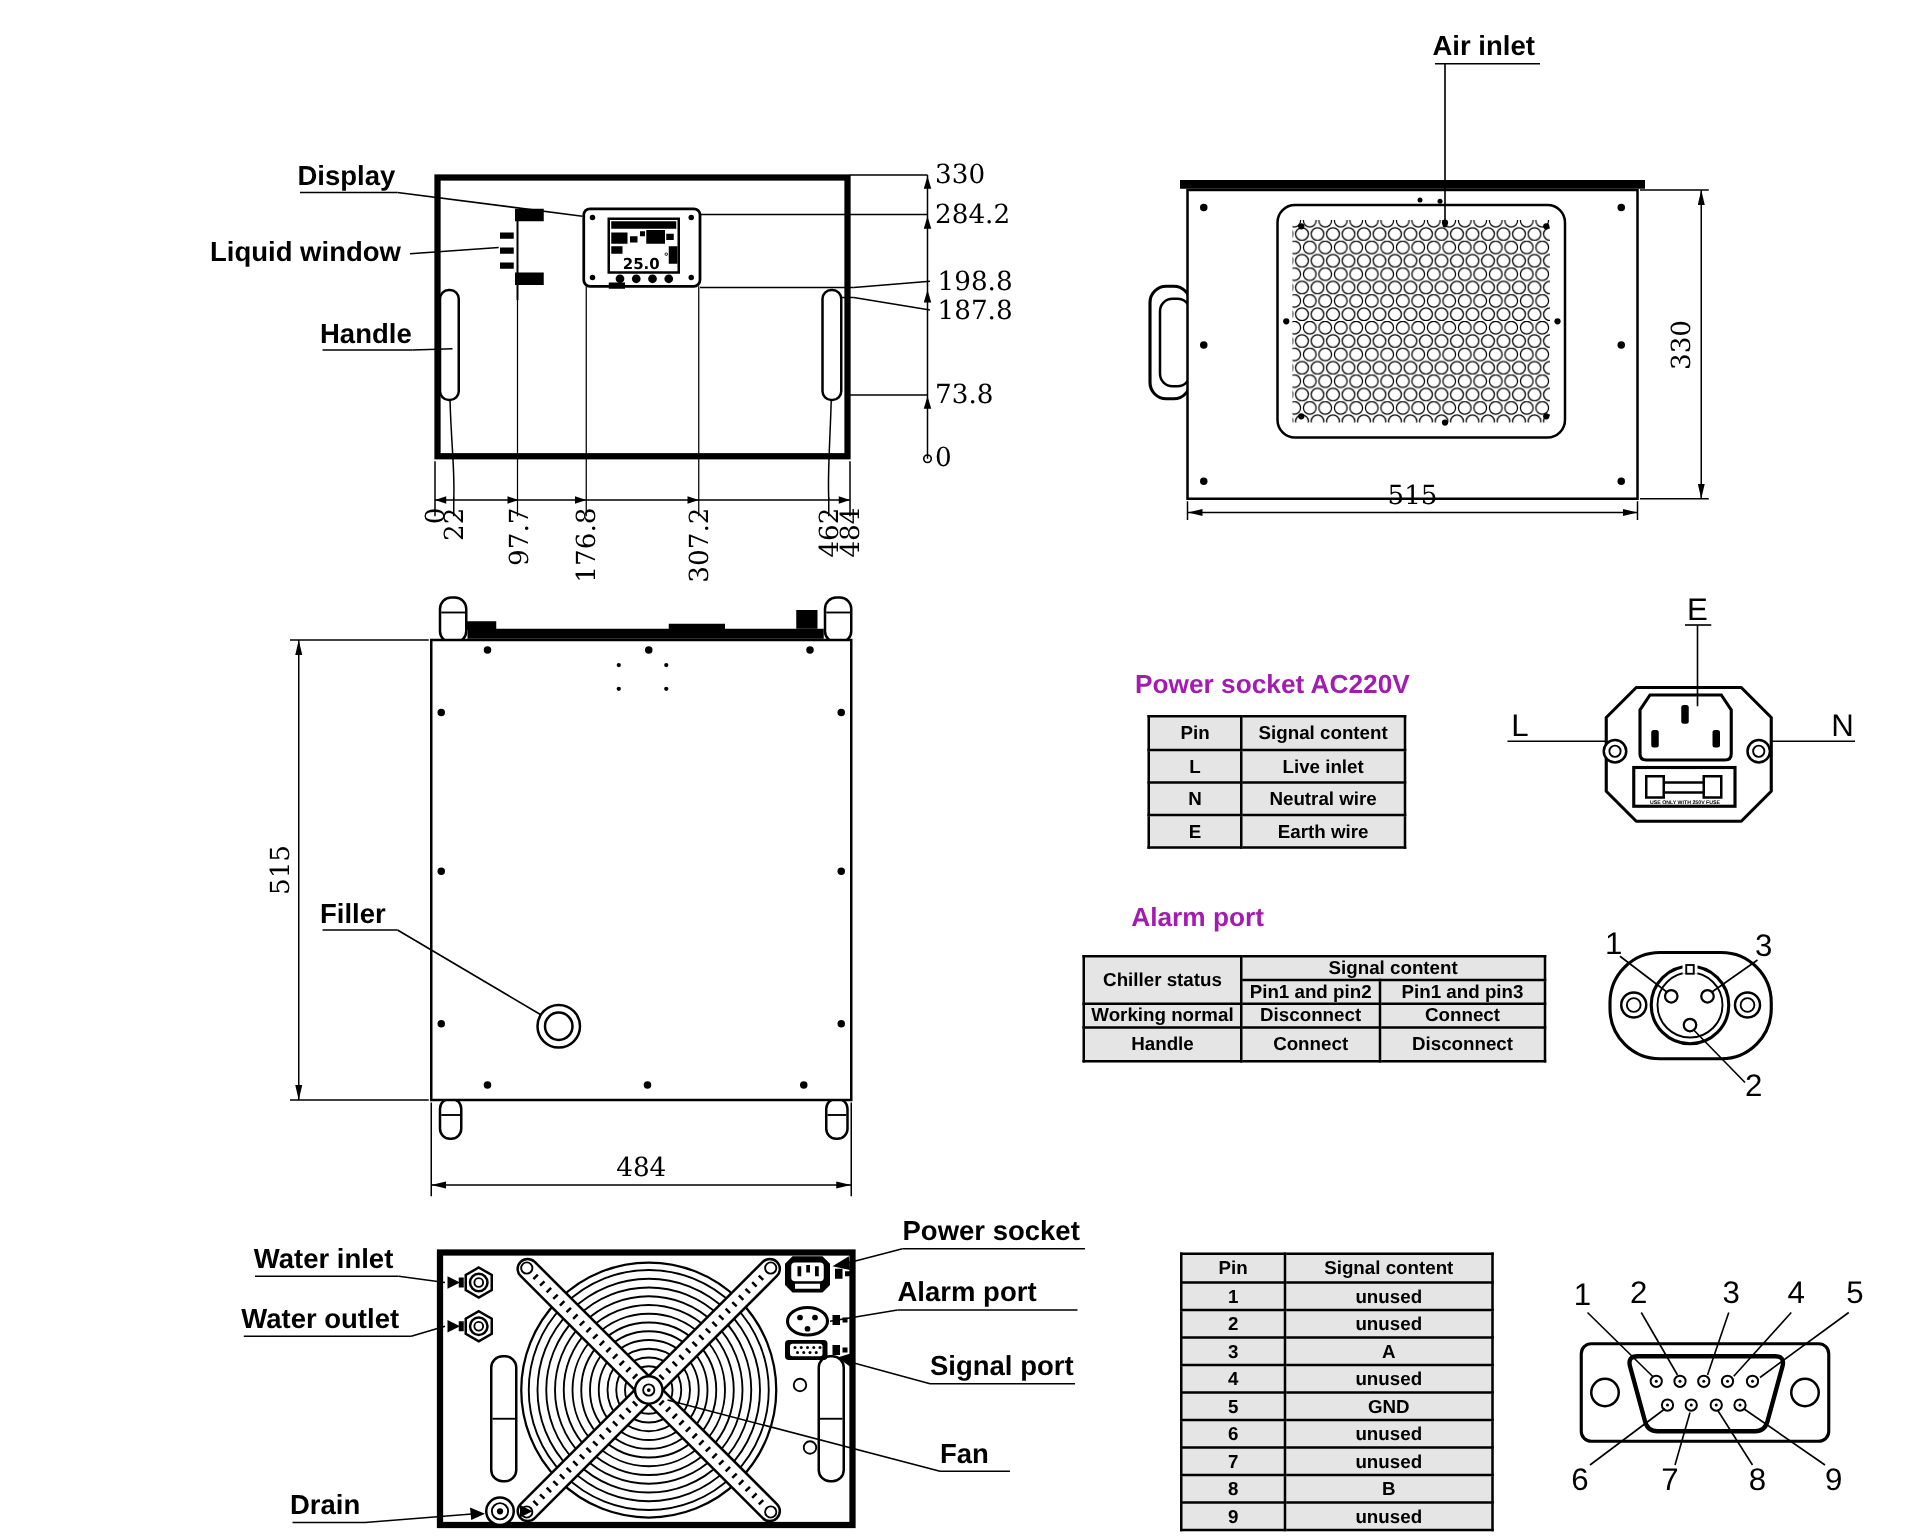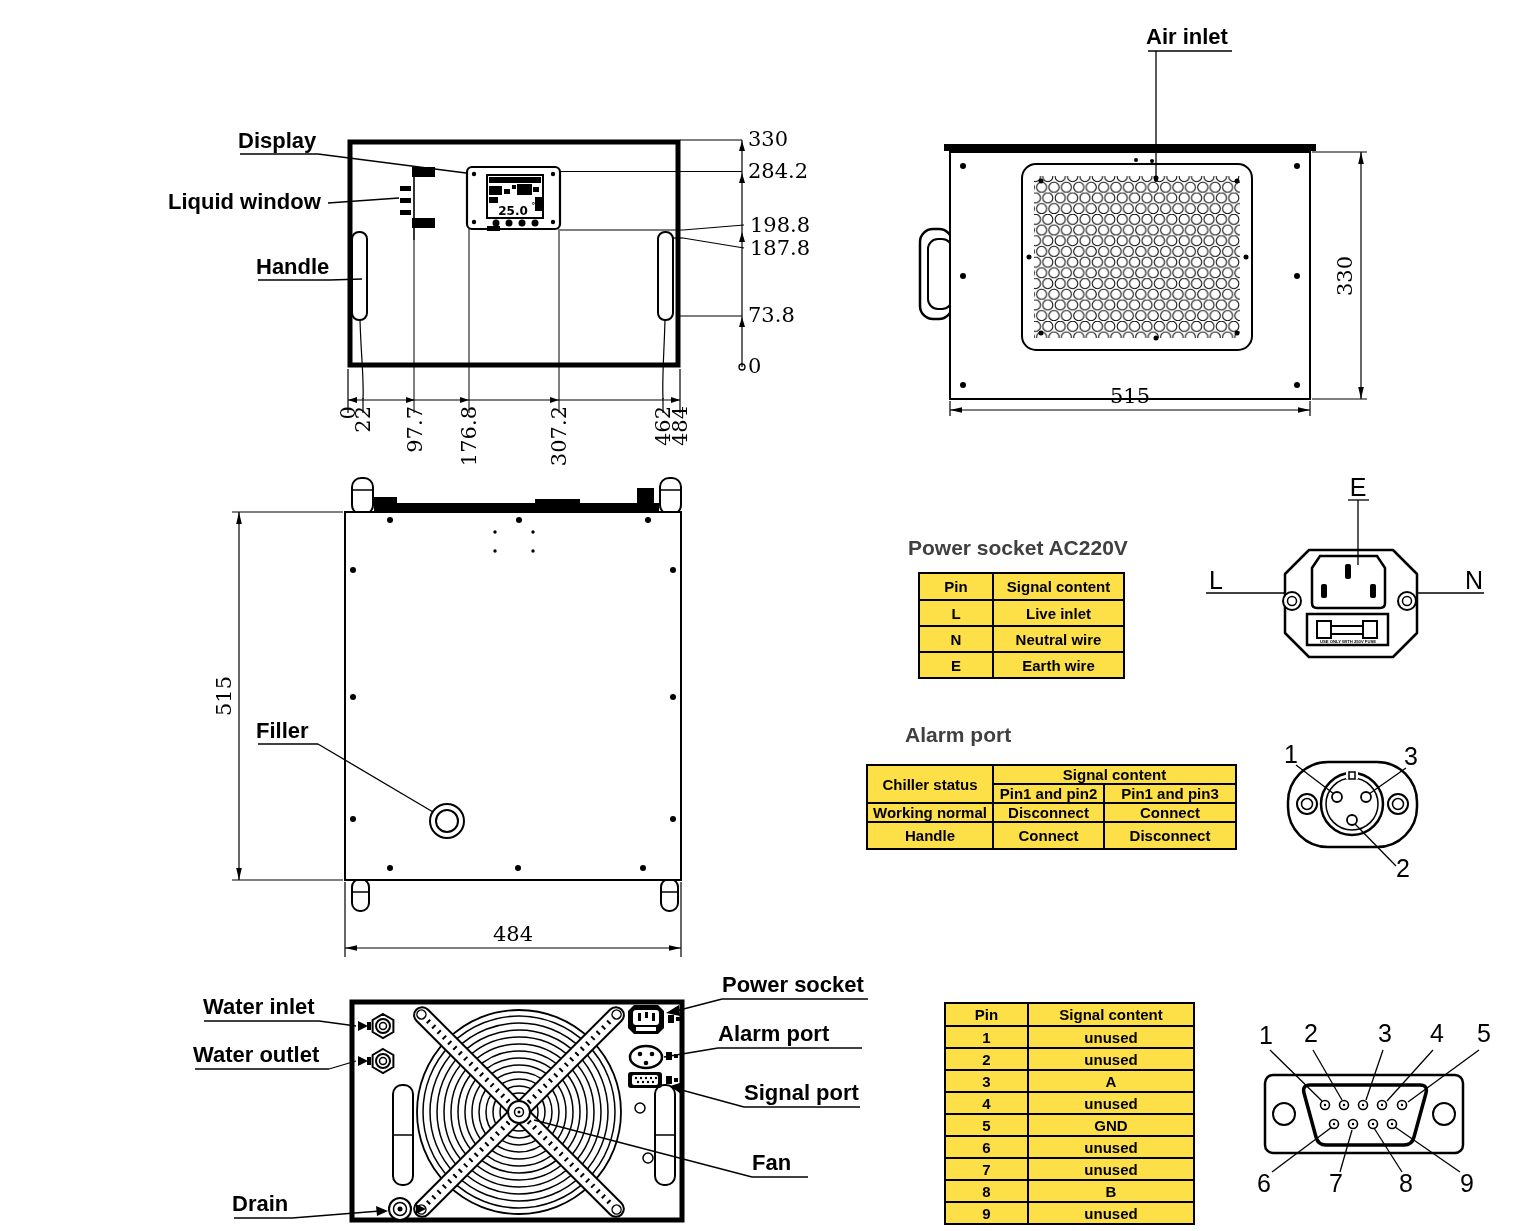--- a/index.html
+++ b/index.html
@@ -6,22 +6,22 @@
   .canvas{position:relative;width:1536px;height:1231px;background:#ffffff;overflow:hidden;
           font-family:"Liberation Sans",sans-serif;color:#000}
   svg{position:absolute;left:0;top:0}
   svg text{fill:#000}
   .lbl{font:700 22px "Liberation Sans",sans-serif}
   .dim{font:400 21px "DejaVu Serif",serif}
   .num{font:400 25px "Liberation Sans",sans-serif}
   .tiny{font:700 4.2px "Liberation Sans",sans-serif}
   .scr{font:700 12px "DejaVu Sans",sans-serif}
   .scrU{font:700 8px "DejaVu Sans",sans-serif}
-  .title{position:absolute;color:#404040;font:700 21px "Liberation Sans",sans-serif;white-space:nowrap}
-  .tbl{position:absolute;border-collapse:collapse;table-layout:fixed;color:#000;text-align:center;background:#fde047}
+  .title{position:absolute;color:#a21caf;font:700 21px "Liberation Sans",sans-serif;white-space:nowrap}
+  .tbl{position:absolute;border-collapse:collapse;table-layout:fixed;color:#000;text-align:center;background:#e5e5e5}
   .tbl td{border:2px solid #000;font:600 15px "Liberation Sans",sans-serif;padding:0;overflow:hidden;vertical-align:middle}
 </style>
 </head>
 <body>
 
 <div class="canvas">
 
 <svg width="1536" height="1231" viewBox="0 0 1536 1231">
   <defs>
     <marker id="arr" viewBox="0 0 12 6" refX="12" refY="3" markerWidth="12" markerHeight="6" markerUnits="userSpaceOnUse" orient="auto-start-reverse">

